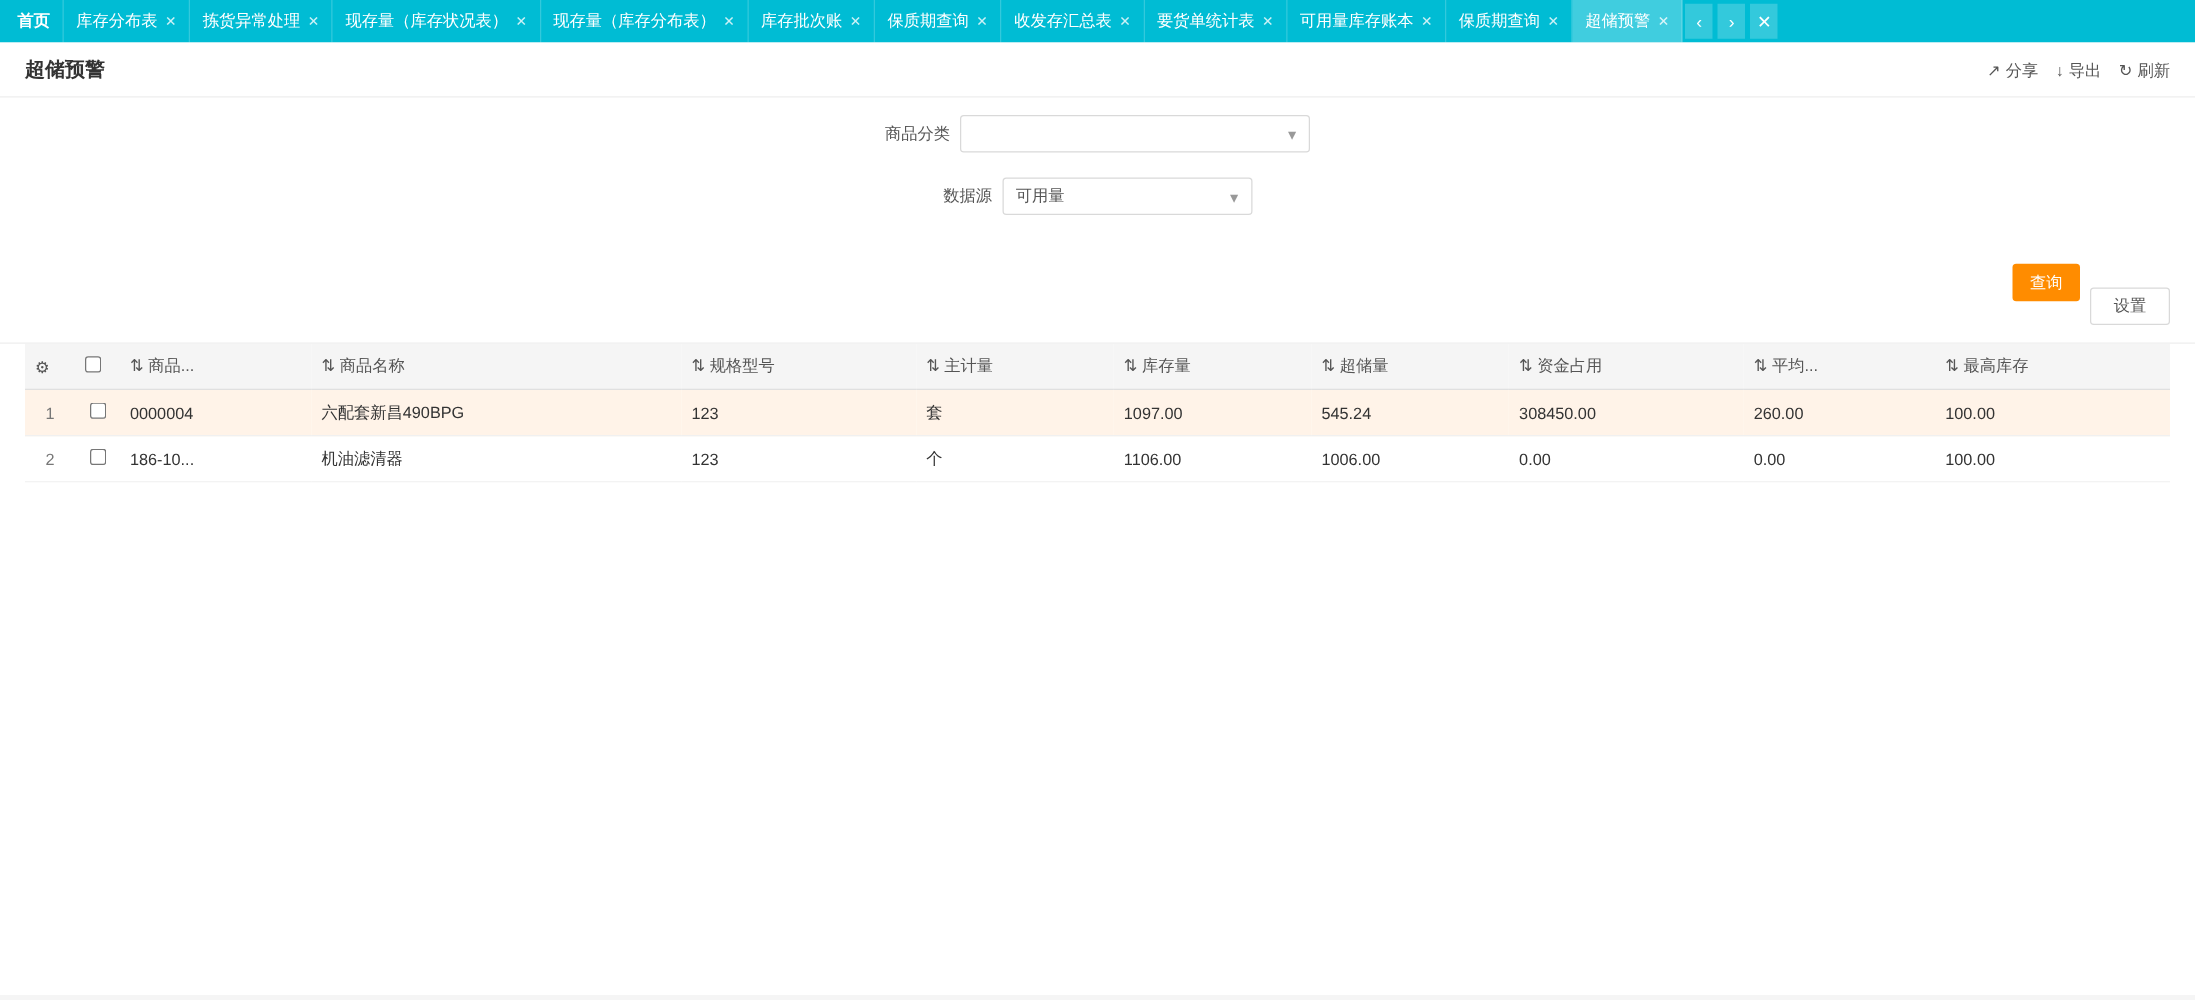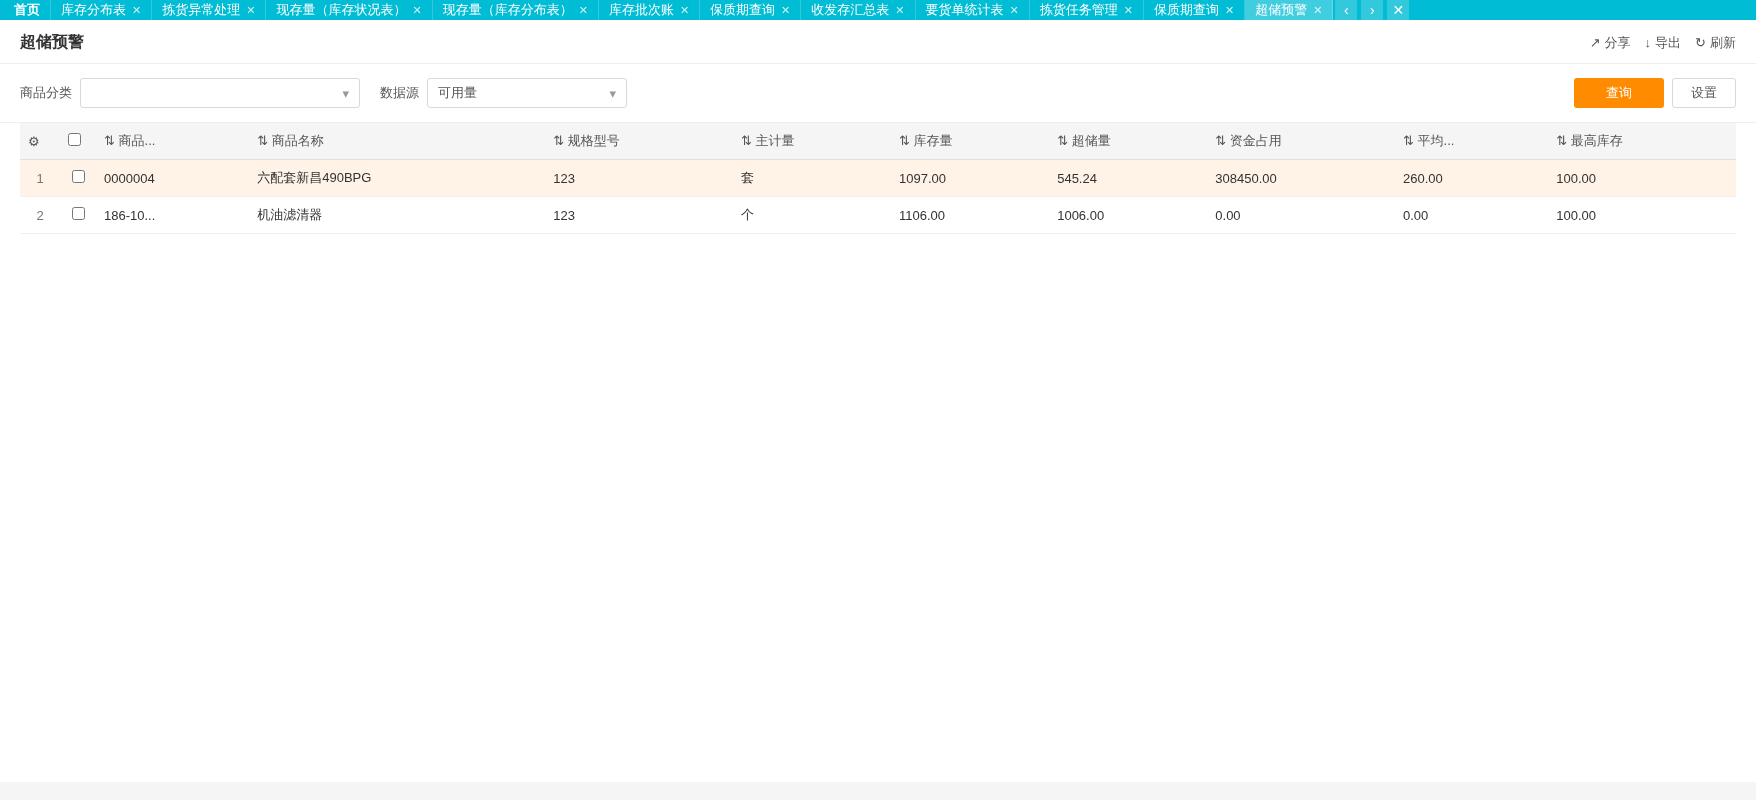--- a/index.html
+++ b/index.html
@@ -3,21 +3,21 @@
   <meta charset="utf-8">
   <style>
     * { box-sizing: border-box; margin: 0; padding: 0; }
     body { font-family: 'Microsoft YaHei', Arial, sans-serif; font-size: 13px; background: #f5f5f5; color: #333; }
 
     
     .topbar {
       background: #00bcd4;
       display: flex;
       align-items: center;
-      height: 20px;
+      height: 34px;
       padding: 0 4px;
       overflow: hidden;
     }
     .topbar-item {
       display: flex;
       align-items: center;
       height: 38px;
       padding: 0 10px;
       color: #fff;
       font-size: 13px;
@@ -82,20 +82,21 @@
       border: none;
     }
 
     
     .filter-bar {
       display: flex;
       align-items: center;
       padding: 14px 20px;
       gap: 20px;
       border-bottom: 1px solid #eee;
+      flex-direction: column;
     }
     .filter-item {
       display: flex;
       align-items: center;
       gap: 8px;
     }
     .filter-label {
       color: #555;
       font-size: 13px;
       white-space: nowrap;
@@ -120,33 +121,34 @@
       align-items: center;
       gap: 8px;
       margin-left: auto;
     }
     .btn-query {
       background: #ff8c00;
       color: #fff;
       border: none;
       border-radius: 3px;
       height: 30px;
-      padding: 0 32px;
+      padding: 0 14px;
       cursor: pointer;
       font-size: 13px;
     }
     .btn-setting {
       background: #fff;
       color: #555;
       border: 1px solid #d9d9d9;
       border-radius: 3px;
       height: 30px;
       padding: 0 18px;
       cursor: pointer;
       font-size: 13px;
+      margin-top: 38px;
     }
 
     
     .table-wrap {
       padding: 0 20px;
       overflow-x: auto;
     }
     table {
       width: 100%;
       border-collapse: collapse;
@@ -207,21 +209,21 @@
   </div>
   <div class="topbar-item">
     <span>收发存汇总表</span>
     <span class="close-x">✕</span>
   </div>
   <div class="topbar-item">
     <span>要货单统计表</span>
     <span class="close-x">✕</span>
   </div>
   <div class="topbar-item">
-    <span>拣货任务管理</span>
+    <span>可用量库存账本</span>
     <span class="close-x">✕</span>
   </div>
   <div class="topbar-item">
     <span>保质期查询</span>
     <span class="close-x">✕</span>
   </div>
   <div class="topbar-item active">
     <span>超储预警</span>
     <span class="close-x">✕</span>
   </div>

